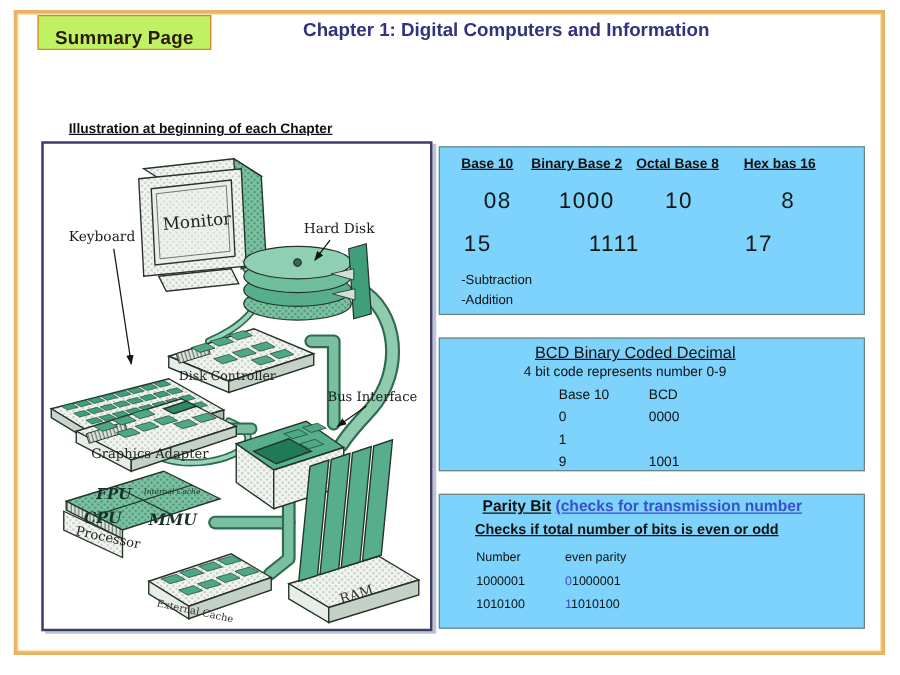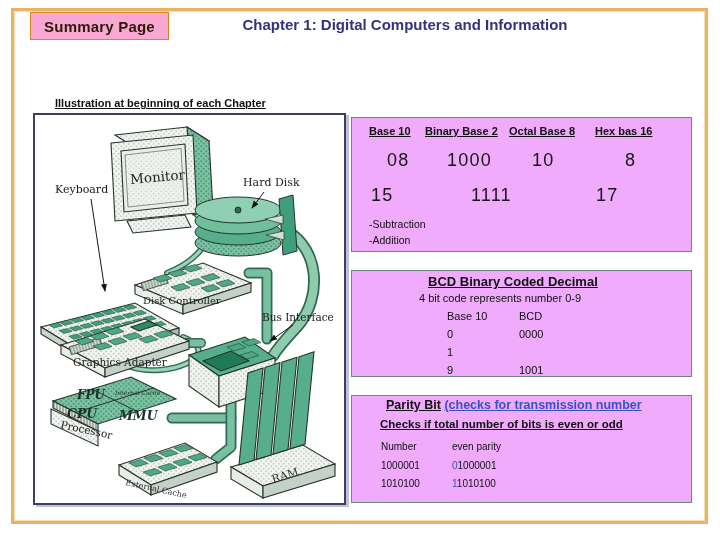--- a/index.html
+++ b/index.html
@@ -8,60 +8,60 @@
     background:#ffffff;color:#101010;
     font-family:"Liberation Sans",sans-serif;
   }
   .frame{
     position:absolute;left:11px;top:8px;width:697px;height:516px;
     border:3px solid #E9B366;box-sizing:border-box;
     box-shadow:inset 0 0 0 1px #F7DFB4;
   }
   .badge{
     position:absolute;left:30px;top:12px;width:139px;height:28px;
-    background:#f9a8d4;border:1px solid #D8871C;box-sizing:border-box;
-    display:flex;align-items:center;justify-content:center;
+    background:#bef264;border:1px solid #D8871C;box-sizing:border-box;
+    display:flex;align-items:flex-end;justify-content:center;
     font-weight:bold;font-size:15px;color:#2B1A05;letter-spacing:.2px;
   }
   .slide-title{
     position:absolute;left:170px;top:16px;width:470px;text-align:center;
     font-weight:bold;font-size:15px;color:#32327E;
   }
   .caption{
     position:absolute;left:55px;top:97px;font-size:11px;font-weight:bold;
     text-decoration:underline;color:#111;
   }
   .illus{
     position:absolute;left:33px;top:113px;width:313px;height:392px;
     border:2px solid #3D3D6B;background:#fff;box-sizing:border-box;
     box-shadow:3px 2px 0 rgba(125,135,165,.5);
   }
   .illus svg{display:block;width:100%;height:100%;}
 
   .infobox{
-    position:absolute;left:351px;width:341px;background:#f0abfc;
+    position:absolute;left:351px;width:341px;background:#7dd3fc;
     border:1px solid #6F8486;box-sizing:border-box;overflow:hidden;
   }
   .box-bases{top:117px;height:135px;}
   .box-bcd{top:270px;height:107px;}
   .box-parity{top:395px;height:108px;}
 
   .bgrid{display:grid;grid-template-columns:56px 84px 86px 1fr;padding-left:17px;}
   .bhead{padding-top:7px;}
   .bhead span{font-size:11px;font-weight:bold;text-decoration:underline;}
   .bval{font-size:18px;letter-spacing:1.2px;color:#161616;}
   .bval.r1{margin-top:13px;margin-left:16px;}
   .bval.r2{margin-top:14px;gap:40px;}
   .bval .c1{padding-left:2px;}
   .bval .c2{padding-left:6px;}
   .bval .c3{padding-left:7px;}
   .bval .c4{padding-left:14px;}
   .bnotes{padding-left:17px;margin-top:10px;font-size:10.5px;line-height:16px;}
 
-  .bcd-title{margin:4px 0 0 76px;font-size:13px;line-height:14px;font-weight:bold;text-decoration:underline;}
+  .bcd-title{margin:4px 0 0 76px;font-size:13px;line-height:14px;font-weight:normal;text-decoration:underline;}
   .bcd-sub{margin:3px 0 0 67px;font-size:11px;line-height:12px;}
   .bcd-table{margin:3px 0 0 95px;font-size:11px;}
   .bcd-row{display:grid;grid-template-columns:72px auto;line-height:18px;}
 
   .par-title{margin:2px 0 0 34px;font-size:12.5px;line-height:15px;font-weight:bold;}
   .pt-black{color:#101010;text-decoration:underline;}
   .pt-blue{color:#3950C8;text-decoration:underline;}
   .par-sub{margin:5px 0 0 28px;font-size:11.5px;line-height:13px;font-weight:bold;text-decoration:underline;}
   .par-table{margin:7px 0 0 29px;font-size:10px;}
   .par-row{display:grid;grid-template-columns:71px auto;line-height:18.5px;}

